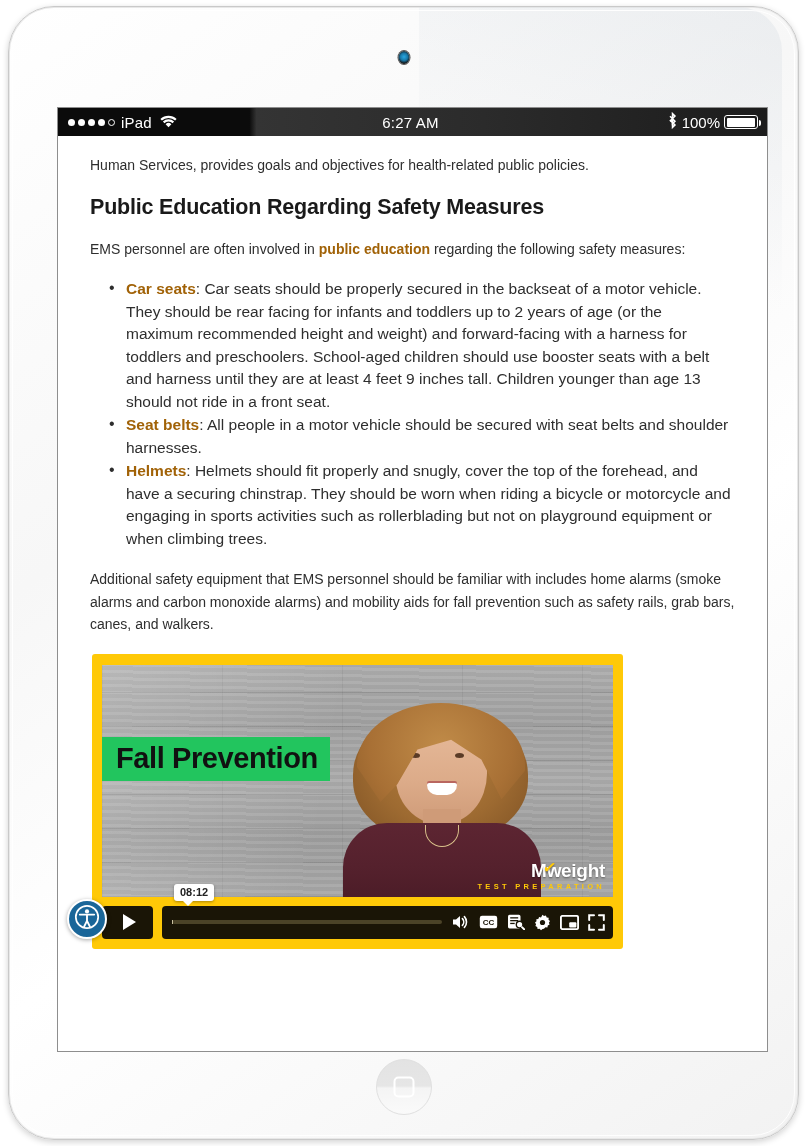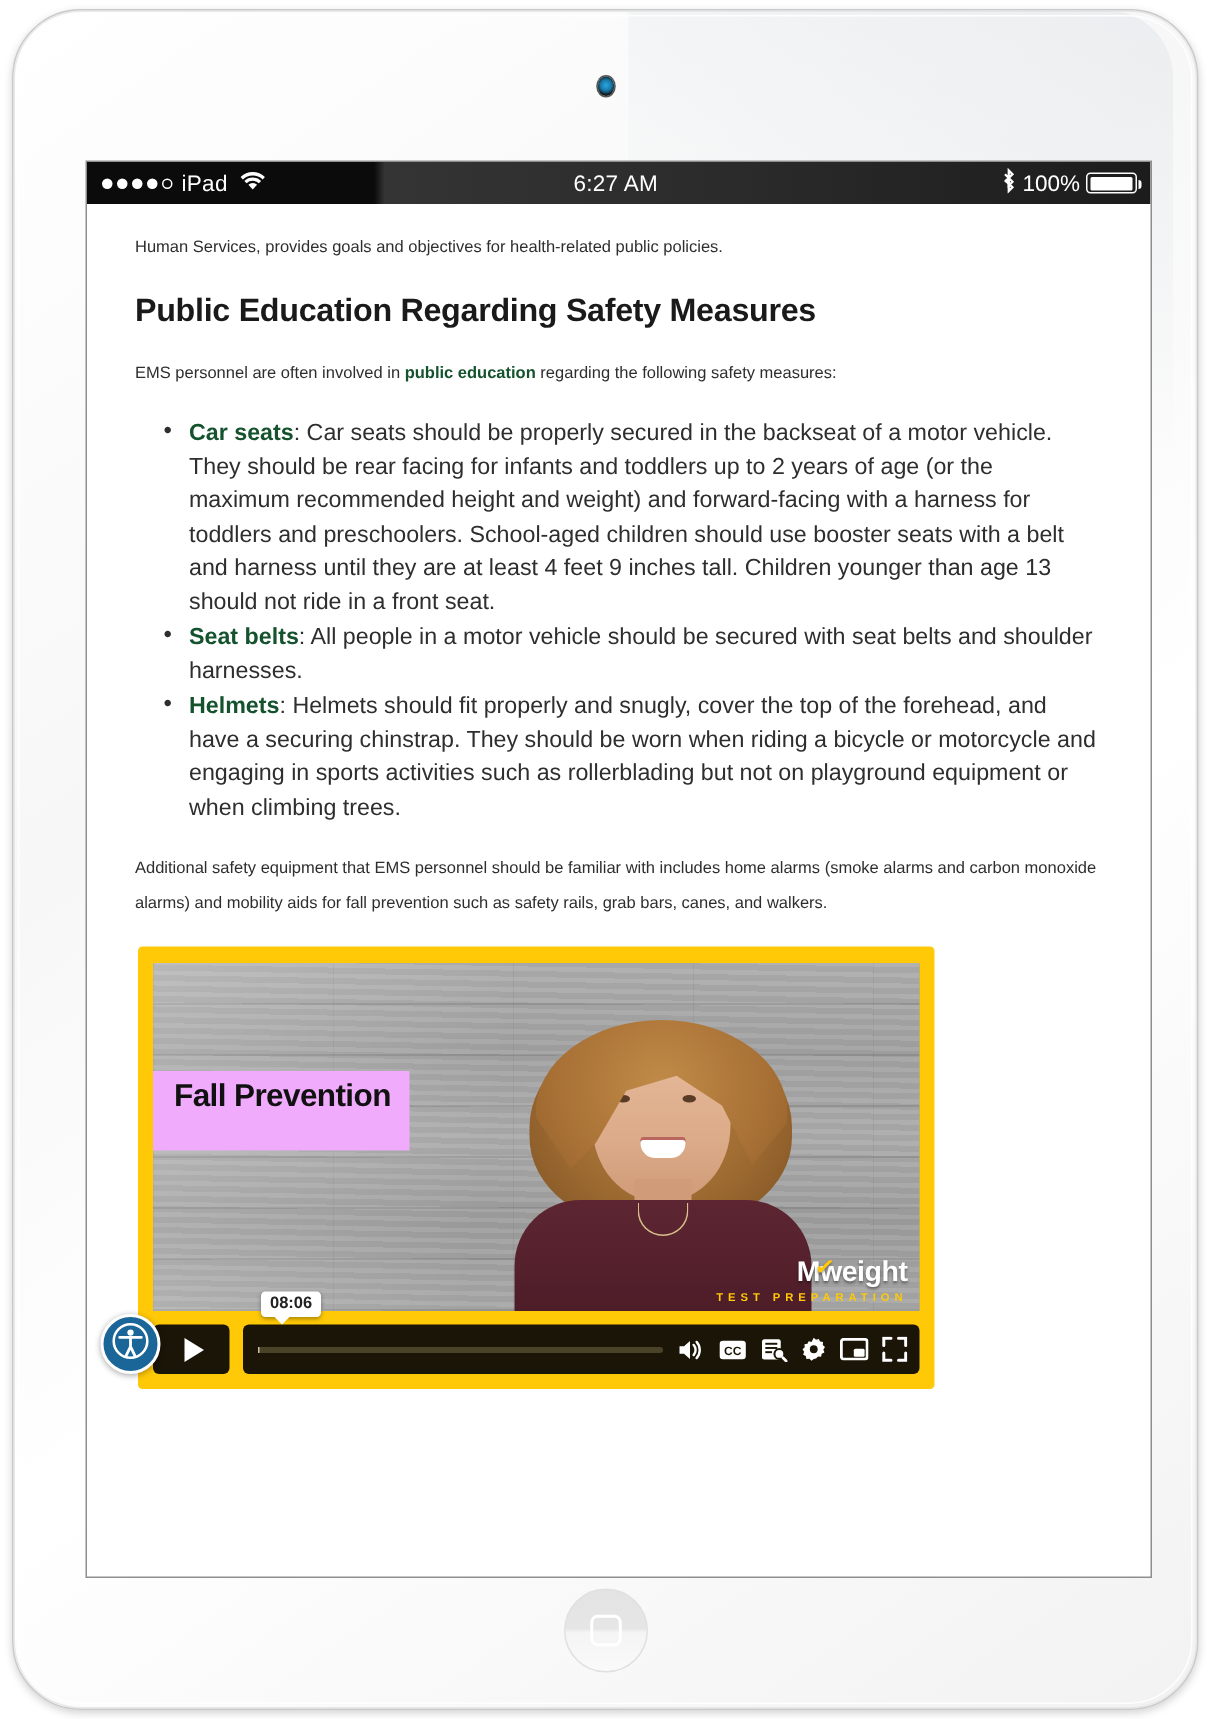--- a/index.html
+++ b/index.html
@@ -92,21 +92,21 @@
   .battery i{ position:absolute; left:1.5px; top:1.5px; bottom:1.5px; width:28px; background:#fff; border-radius:1px; display:block; }
 
   
   .content{
     height:917px;
     padding:18px 32px 0 32px;
     overflow:hidden;
   }
   .para{
     font-family:"Liberation Sans", sans-serif;
-    font-size:11px;
+    font-size:14px;
     line-height:22.5px;
     color:#2e2e2e;
     margin-bottom:18px;
   }
   h2.heading{
     font-size:21.5px;
     font-weight:bold;
     color:#1a1a1a;
     margin:10px 0 18px 0;
     letter-spacing:-0.2px;
@@ -123,21 +123,21 @@
     color:#2e2e2e;
     margin-bottom:1px;
   }
   ul.safety li::before{
     content:"\2022";
     position:absolute;
     left:-17px; top:-1px;
     color:#2e2e2e;
     font-size:16px;
   }
-  b, strong{ color:#14532d; font-weight:bold; }
+  b, strong{ color:#a16207; font-weight:bold; }
 
   
   .video-wrap{
     position:relative;
     margin:12px 0 0 0;
     width:531px;
     margin-left:2px;
   }
   .video-frame{
     position:relative;
@@ -166,26 +166,26 @@
   .planks::after{
     content:"";
     position:absolute; inset:0;
     background:
       linear-gradient(100deg, rgba(255,255,255,.18) 0%, rgba(255,255,255,0) 45%),
       repeating-linear-gradient(1deg, rgba(255,255,255,.06) 0 3px, rgba(0,0,0,.03) 3px 7px);
   }
   .title-banner{
     position:absolute;
     left:0; top:72px;
-    background:#f0abfc;
+    background:#22c55e;
     color:#111;
     font-weight:bold;
-    font-size:21px;
+    font-size:29px;
     letter-spacing:-0.4px;
-    padding:5px 12px 24px 14px;
+    padding:5px 12px 6px 14px;
   }
   
   .presenter{ position:absolute; right:66px; bottom:0; width:210px; height:200px; }
   .p-hair-back{
     position:absolute; left:16px; top:10px; width:175px; height:135px;
     background:radial-gradient(ellipse at 50% 40%, #b7813f 0%, #9d6a31 55%, #7d5124 100%);
     border-radius:50% 50% 45% 45%;
   }
   .p-face{
     position:absolute; left:58px; top:22px; width:92px; height:105px;
@@ -393,21 +393,21 @@
             </div>
           </div>
 
           <div class="controls">
 
             <div class="play-btn">
               <span class="play-tri"></span>
             </div>
 
             <div class="bar-area">
-              <div class="tooltip">08:06</div>
+              <div class="tooltip">08:12</div>
               <div class="progress"></div>
 
               <div class="ctrl-icons">
                 <span>
                   <svg width="19" height="16" viewBox="0 0 19 16">
                     <path d="M2 5.5h3L9 2v12L5 10.5H2z" fill="#fff"></path>
                     <path d="M11.4 4.6a5 5 0 0 1 0 6.8M13.4 2.6a8 8 0 0 1 0 10.8" stroke="#fff" stroke-width="1.6" fill="none" stroke-linecap="round"></path>
                   </svg>
                 </span>
                 <span>

